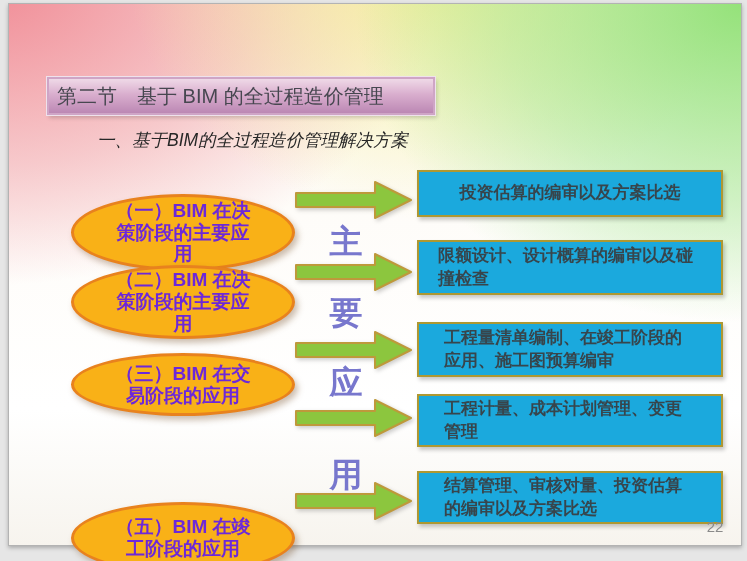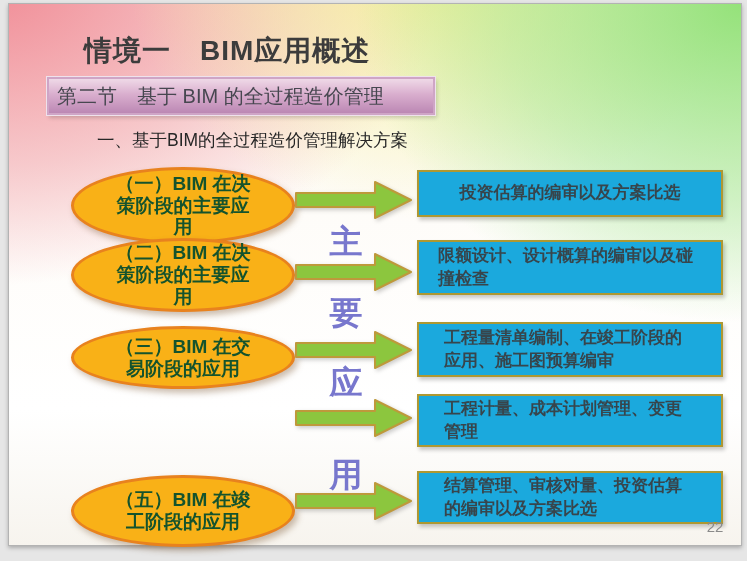--- a/index.html
+++ b/index.html
@@ -47,38 +47,40 @@
     align-items: center;
     padding-left: 8px;
     font-size: 20px;
     color: #474750;
   }
   .heading {
     position: absolute;
     left: 88px; top: 124px;
     font-size: 17.5px;
     color: #272727;
+    font-style: italic;
   }
   .ellipse {
     position: absolute;
     left: 62px;
     width: 224px;
     background: #F9B117;
     border: 3px solid #E8821E;
     border-radius: 50%;
     box-shadow: 3px 4px 6px rgba(110,70,30,0.35);
     display: flex;
     align-items: center;
     justify-content: center;
     text-align: center;
     padding: 2px 34px;
     font-size: 19px;
     font-weight: bold;
     line-height: 1.15;
-    color: #14532d;
+    color: #6d28d9;
+    margin-top: 27px;
   }
   .e1 { top: 163px; height: 77px; }
   .e2 { top: 234px; height: 74px; }
   .e3 { top: 322px; height: 63px; }
   .e4 { top: 397px; height: 67px; }
   .e5 { top: 471px; height: 72px; }
   .appbox {
     position: absolute;
     left: 408px;
     width: 306px;
@@ -133,21 +135,20 @@
     font-size: 15px;
     color: #8A8A8A;
   }
 </style>
 </head>
 <body>
 
 <div class="page">
   <div class="slide">
 
-    <div class="title">情境一　BIM应用概述</div>
 
     <div class="banner">第二节　基于 BIM 的全过程造价管理</div>
 
     <div class="heading">一、基于BIM的全过程造价管理解决方案</div>
 
     <div class="ellipse e1">（一）BIM 在决策阶段的主要应用</div>
     <svg class="arrow a1" viewBox="0 0 118 40">
       <polygon points="1,13 80,13 80,2 116,20 80,38 80,27 1,27" fill="#8CC63E" stroke="#BE993B" stroke-width="2" stroke-linejoin="round"></polygon>
     </svg>
     <div class="appbox b1">投资估算的编审以及方案比选</div>

